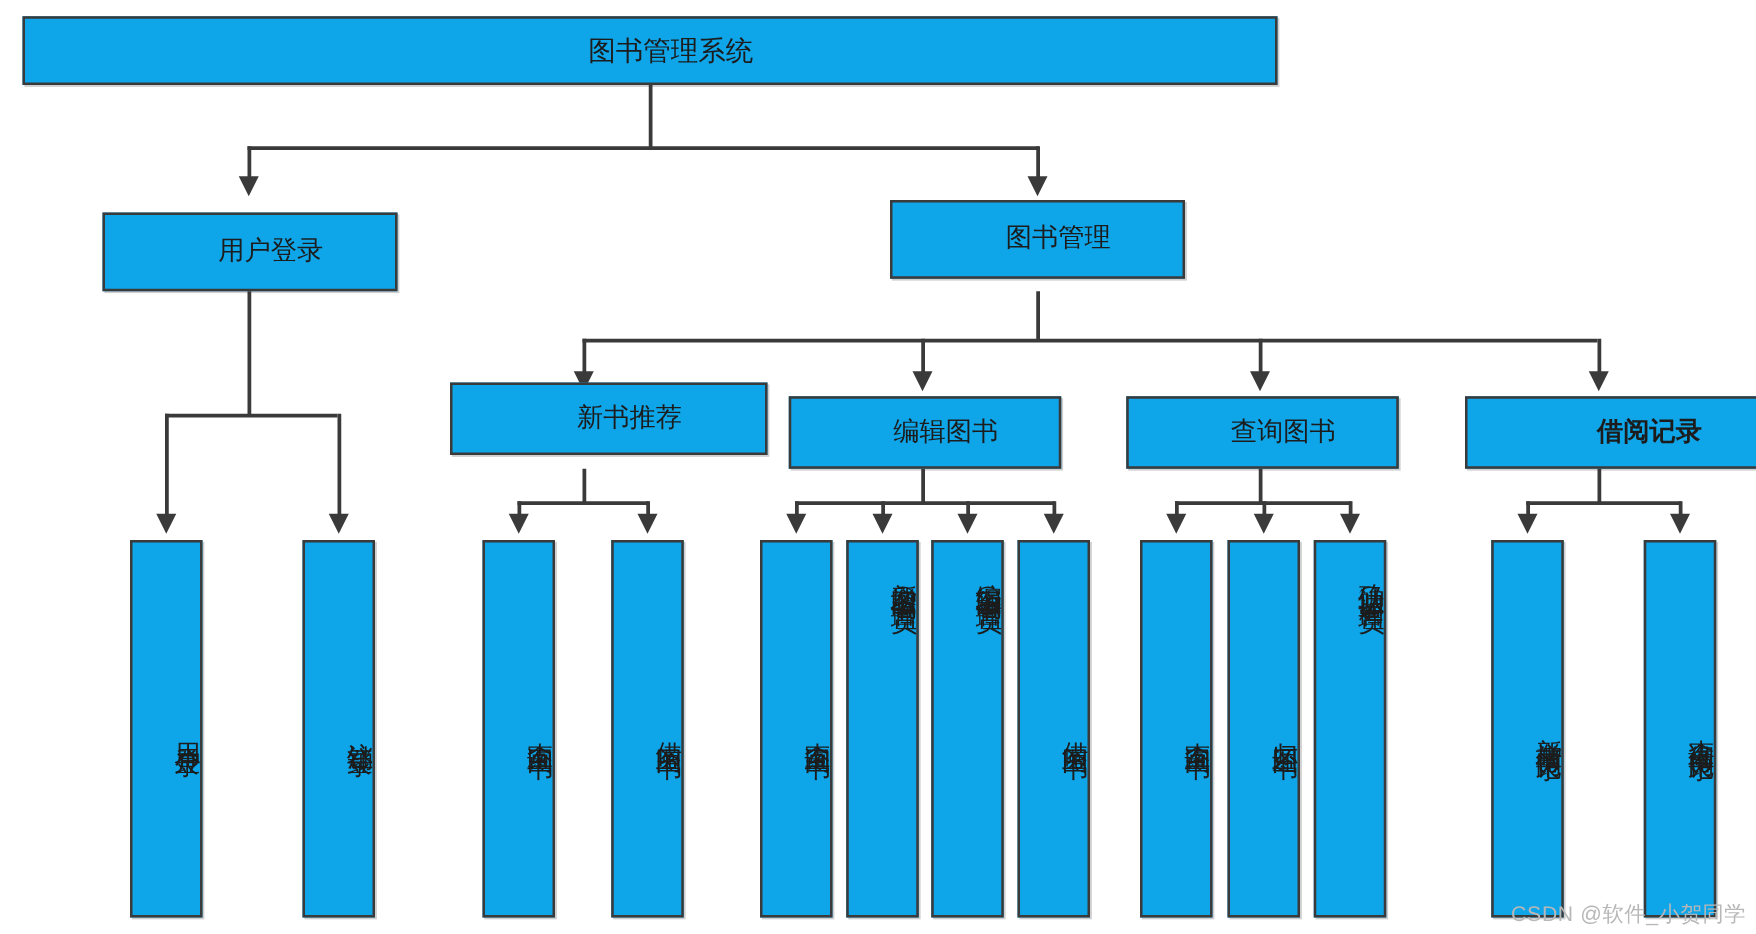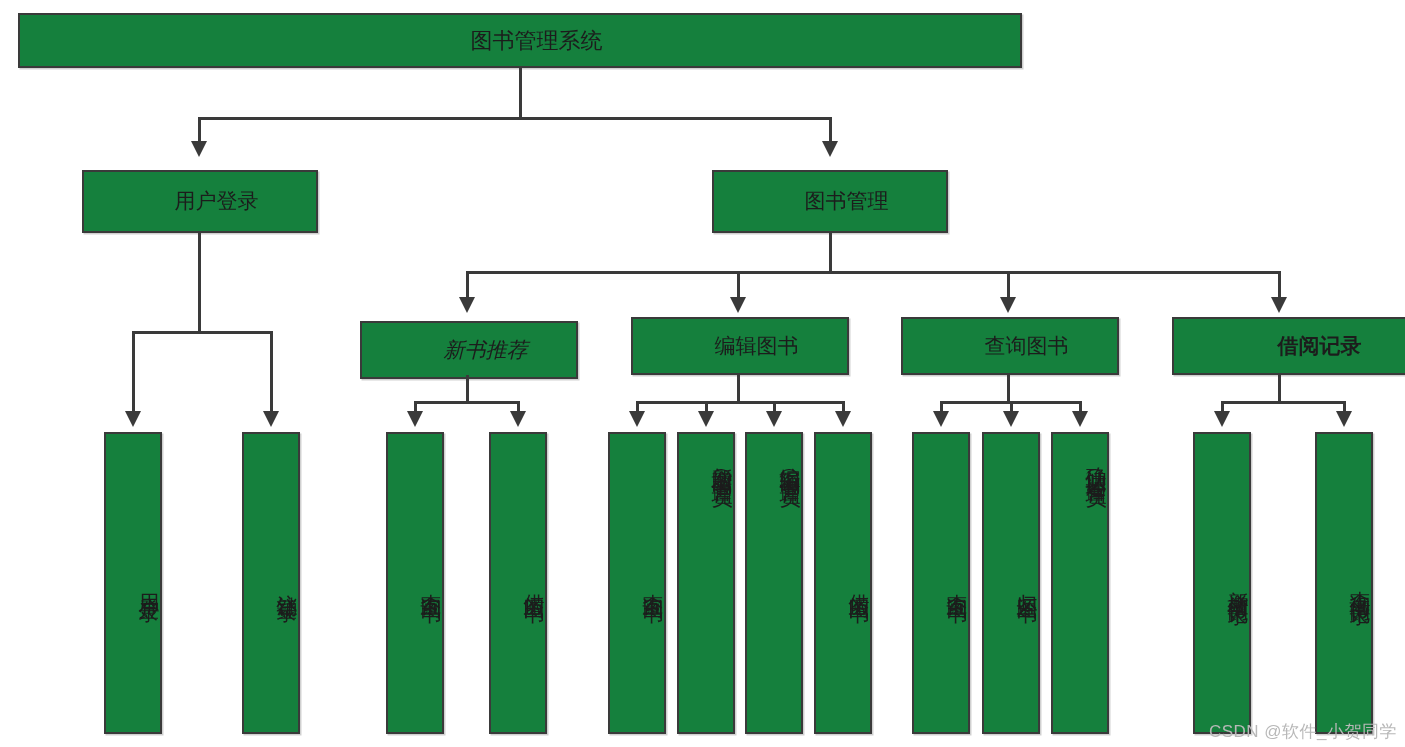--- a/index.html
+++ b/index.html
@@ -15,21 +15,21 @@
     width: 1405px;
     height: 747px;
     background: #ffffff;
     overflow: hidden;
   }
   
   .node {
     position: absolute;
     box-sizing: border-box;
     border: 2.5px solid #3a3a3a;
-    background: #15803d;
+    background: #0ea5e9;
     display: flex;
     align-items: center;
     justify-content: center;
     color: #1c1c1c;
     box-shadow: 1.5px 1.5px 0 rgba(150,150,150,0.45);
     padding-left: 33px;
   }
   .node .lbl {
     display: block;
     line-height: 1.18;
@@ -102,21 +102,21 @@
   <div class="hline" style="left:198px; top:117px; width:633px;"></div>
 
   <div class="vline" style="left:198px; top:117px; height:26px;"></div>
   <div class="arrow" style="left:191px; top:141px;"></div>
   <div class="vline" style="left:829px; top:117px; height:26px;"></div>
   <div class="arrow" style="left:822px; top:141px;"></div>
 
   <div class="node horiz" style="left:82px; top:170px; width:236px; height:63px;">
     <span class="lbl">用户登录</span>
   </div>
-  <div class="node horiz" style="left:712px; top:170px; width:236px; height:63px;">
+  <div class="node horiz" style="left:712px; top:160px; width:236px; height:63px;">
     <span class="lbl">图书管理</span>
   </div>
 
   <div class="vline" style="left:198px; top:233px; height:100px;"></div>
   <div class="hline" style="left:132px; top:331px; width:138px;"></div>
   <div class="vline" style="left:132px; top:331px; height:82px;"></div>
   <div class="arrow" style="left:125px; top:411px;"></div>
   <div class="vline" style="left:270px; top:331px; height:82px;"></div>
   <div class="arrow" style="left:263px; top:411px;"></div>
 
@@ -124,21 +124,21 @@
   <div class="hline" style="left:466px; top:271px; width:812px;"></div>
   <div class="vline" style="left:466px; top:271px; height:28px;"></div>
   <div class="arrow" style="left:459px; top:297px;"></div>
   <div class="vline" style="left:737px; top:271px; height:28px;"></div>
   <div class="arrow" style="left:730px; top:297px;"></div>
   <div class="vline" style="left:1007px; top:271px; height:28px;"></div>
   <div class="arrow" style="left:1000px; top:297px;"></div>
   <div class="vline" style="left:1278px; top:271px; height:28px;"></div>
   <div class="arrow" style="left:1271px; top:297px;"></div>
 
-  <div class="node horiz" style="left:360px; top:321px; width:218px; height:58px;font-style:italic;">
+  <div class="node horiz" style="left:360px; top:306px; width:254px; height:58px;">
     <span class="lbl">新书推荐</span>
   </div>
   <div class="node horiz" style="left:631px; top:317px; width:218px; height:58px;">
     <span class="lbl">编辑图书</span>
   </div>
   <div class="node horiz" style="left:901px; top:317px; width:218px; height:58px;">
     <span class="lbl">查询图书</span>
   </div>
   <div class="node horiz" style="left:1172px; top:317px; width:262px; height:58px;font-weight:bold;">
     <span class="lbl">借阅记录</span>

